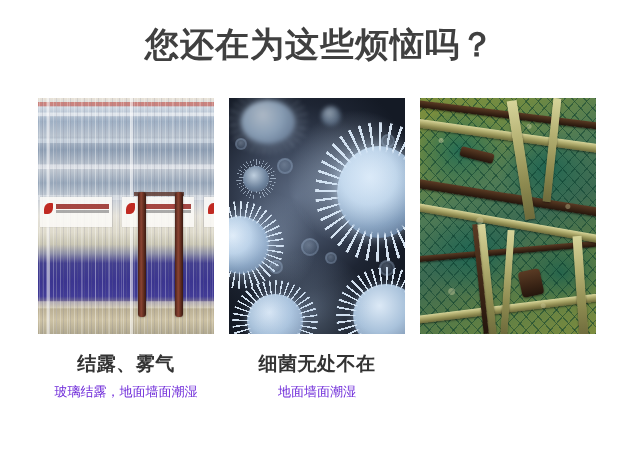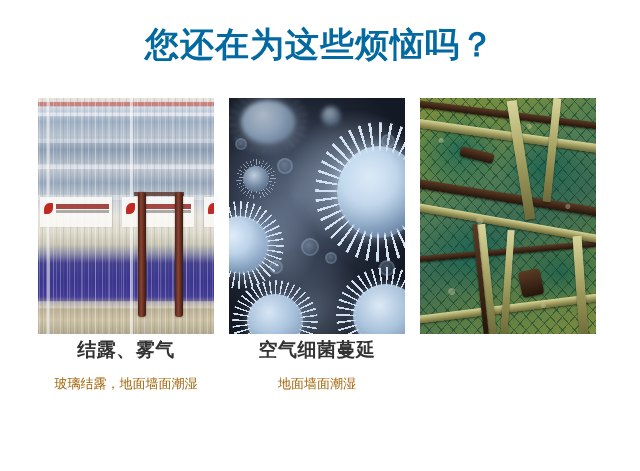--- a/index.html
+++ b/index.html
@@ -18,21 +18,21 @@
   
   .page-title {
     position: absolute;
     top: 20px;
     left: 0;
     width: 640px;
     text-align: center;
     font-size: 34px;
     line-height: 48px;
     font-weight: bold;
-    color: #0369a1;
+    color: #404040;
     letter-spacing: 1px;
     white-space: nowrap;
   }
 
   
   .cards {
     position: absolute;
     top: 98px;
     left: 38px;
     width: 558px;
@@ -246,34 +246,34 @@
       radial-gradient(circle at 18% 82%, rgba(215,212,165,.4) 0 3px, rgba(0,0,0,0) 4px),
       radial-gradient(circle at 70% 88%, rgba(205,202,155,.4) 0 2px, rgba(0,0,0,0) 3px);
   }
 
   
   .caption {
     width: 100%;
     text-align: center;
   }
   .caption-title {
-    margin-top: 4px;
+    margin-top: 18px;
     font-size: 19px;
     line-height: 24px;
     font-weight: bold;
     color: #333333;
     letter-spacing: .5px;
     white-space: nowrap;
   }
   .caption-sub {
-    margin-top: 13px;
+    margin-top: 7px;
     font-size: 13px;
     line-height: 18px;
     font-weight: normal;
-    color: #a16207;
+    color: #6d28d9;
     white-space: nowrap;
   }
 </style>
 </head>
 <body>
 
 <div class="page-title">您还在为这些烦恼吗？</div>
 
 <div class="cards">
 
@@ -333,21 +333,21 @@
       <div class="v faint" style="left:72px; top:140px; width:18px; height:18px;"></div>
       <div class="v faint" style="left:40px; top:162px; width:14px; height:14px;"></div>
       <div class="v faint" style="left:96px; top:154px; width:12px; height:12px;"></div>
       <div class="v faint" style="left:152px; top:36px; width:14px; height:14px;"></div>
       <div class="v faint" style="left:150px; top:162px;width:16px; height:16px;"></div>
       <div class="v faint" style="left:6px;  top:40px;  width:12px; height:12px;"></div>
 
       <div class="layer virus-glow"></div>
     </div>
     <div class="caption">
-      <div class="caption-title">空气细菌蔓延</div>
+      <div class="caption-title">细菌无处不在</div>
       <div class="caption-sub">地面墙面潮湿</div>
     </div>
   </div>
 
   <div class="card">
     <div class="photo">
       <div class="layer corr-base"></div>
       <div class="layer corr-green"></div>
       <div class="layer corr-mesh"></div>
 

